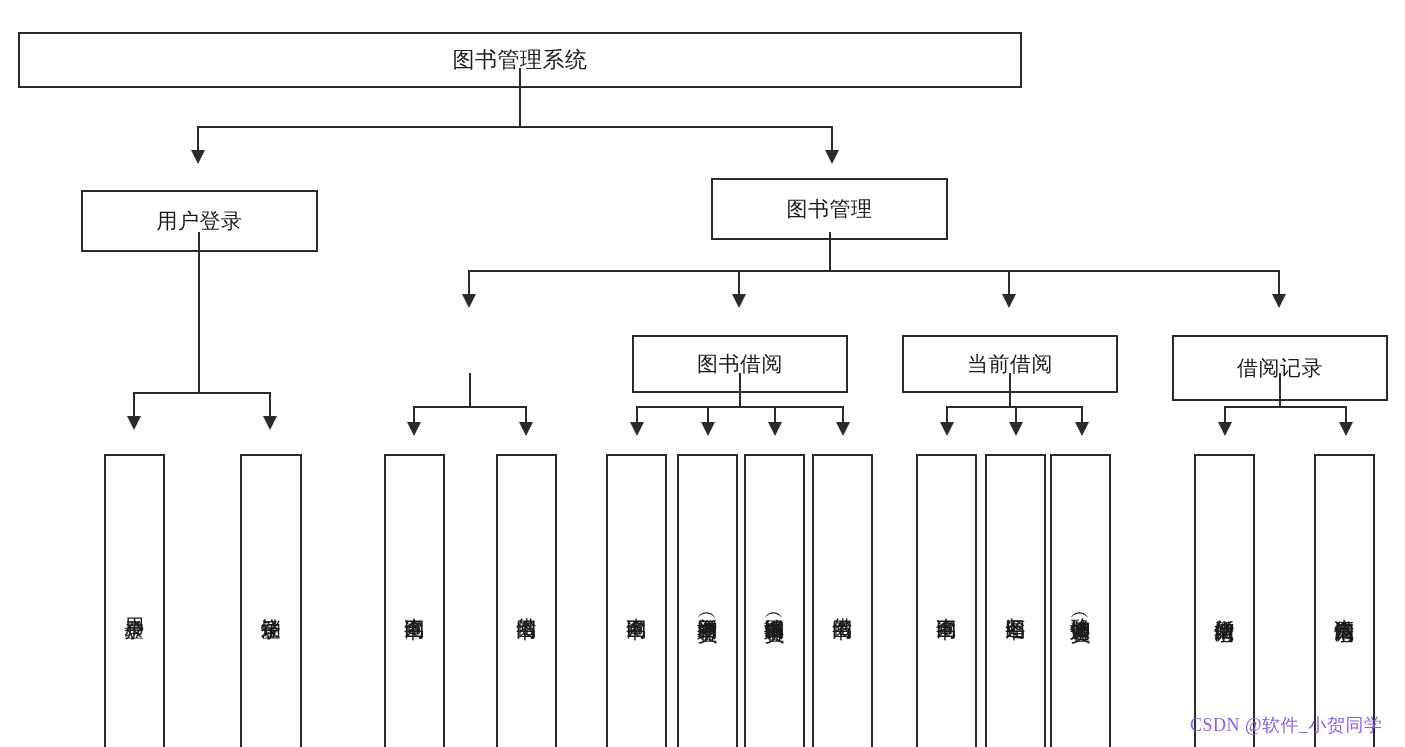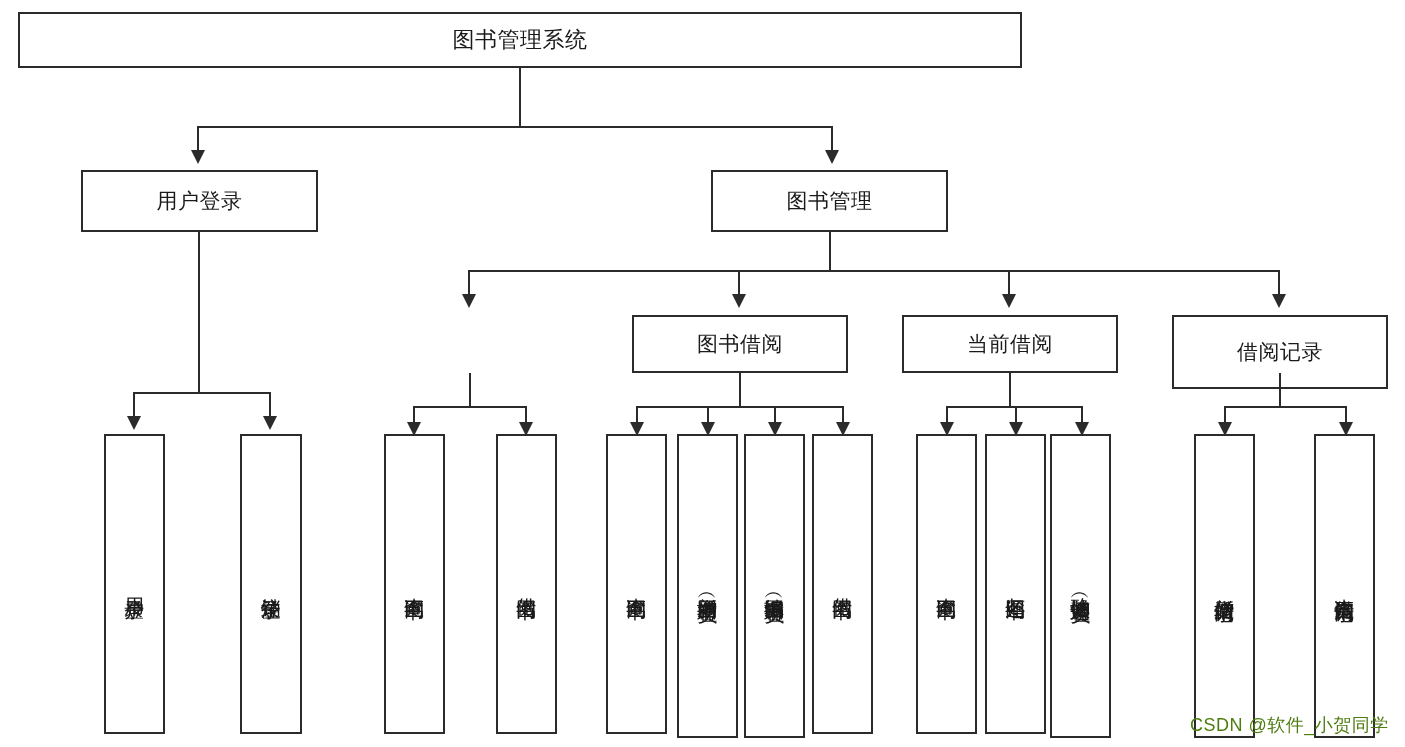--- a/index.html
+++ b/index.html
@@ -19,20 +19,21 @@
   }
   .node {
     position: absolute;
     box-sizing: border-box;
     border: 2px solid #2b2b2b;
     background: #ffffff;
     display: flex;
     align-items: center;
     justify-content: center;
     color: #1a1a1a;
+    margin-top: 20px;
   }
   .node.horiz {
     font-size: 21px;
     letter-spacing: 0.5px;
   }
   .node.root {
     font-size: 22px;
     border-width: 2px;
   }
   .node.vert {
@@ -61,24 +62,24 @@
     position: absolute;
     width: 0;
     height: 0;
     border-left: 7px solid transparent;
     border-right: 7px solid transparent;
     border-top: 14px solid #2b2b2b;
   }
   .watermark {
     position: absolute;
     font-size: 18px;
-    color: #4d7c0f;
+    color: #8b5cf6;
     white-space: nowrap;
     letter-spacing: 0.5px;
-    font-family: Liberation Sans, sans-serif;
+    font-family: Liberation Serif, serif;
   }
 </style>
 </head>
 <body>
 
 <div id="canvas">
 
   <div class="node horiz root" style="left:18px; top:12px; width:1004px; height:56px;">
     <span>图书管理系统</span>
   </div>
@@ -89,21 +90,21 @@
 
   <div class="edge v" style="left:197px; top:126px; height:26px;"></div>
   <div class="arrow" style="left:191px; top:150px;"></div>
 
   <div class="edge v" style="left:831px; top:126px; height:26px;"></div>
   <div class="arrow" style="left:825px; top:150px;"></div>
 
   <div class="node horiz" style="left:81px; top:170px; width:237px; height:62px;">
     <span>用户登录</span>
   </div>
-  <div class="node horiz" style="left:711px; top:170px; width:237px; height:62px;">
+  <div class="node horiz" style="left:711px; top:158px; width:237px; height:62px;">
     <span>图书管理</span>
   </div>
 
   <div class="edge v" style="left:198px; top:232px; height:160px;"></div>
   <div class="edge h" style="left:133px; top:392px; width:136px;"></div>
   <div class="edge v" style="left:133px; top:392px; height:26px;"></div>
   <div class="arrow" style="left:127px; top:416px;"></div>
   <div class="edge v" style="left:269px; top:392px; height:26px;"></div>
   <div class="arrow" style="left:263px; top:416px;"></div>
 
@@ -117,21 +118,21 @@
   <div class="arrow" style="left:1002px; top:294px;"></div>
   <div class="edge v" style="left:1278px; top:270px; height:26px;"></div>
   <div class="arrow" style="left:1272px; top:294px;"></div>
 
   <div class="node horiz" style="left:902px; top:315px; width:216px; height:58px;">
     <span>当前借阅</span>
   </div>
   <div class="node horiz" style="left:632px; top:315px; width:216px; height:58px;">
     <span>图书借阅</span>
   </div>
-  <div class="node horiz" style="left:1172px; top:315px; width:216px; height:74px;">
+  <div class="node horiz" style="left:1172px; top:315px; width:216px; height:66px;">
     <span>借阅记录</span>
   </div>
 
   <div class="edge v" style="left:469px; top:373px; height:33px;"></div>
   <div class="edge h" style="left:413px; top:406px; width:112px;"></div>
   <div class="edge v" style="left:413px; top:406px; height:18px;"></div>
   <div class="arrow" style="left:407px; top:422px;"></div>
   <div class="edge v" style="left:525px; top:406px; height:18px;"></div>
   <div class="arrow" style="left:519px; top:422px;"></div>
 

